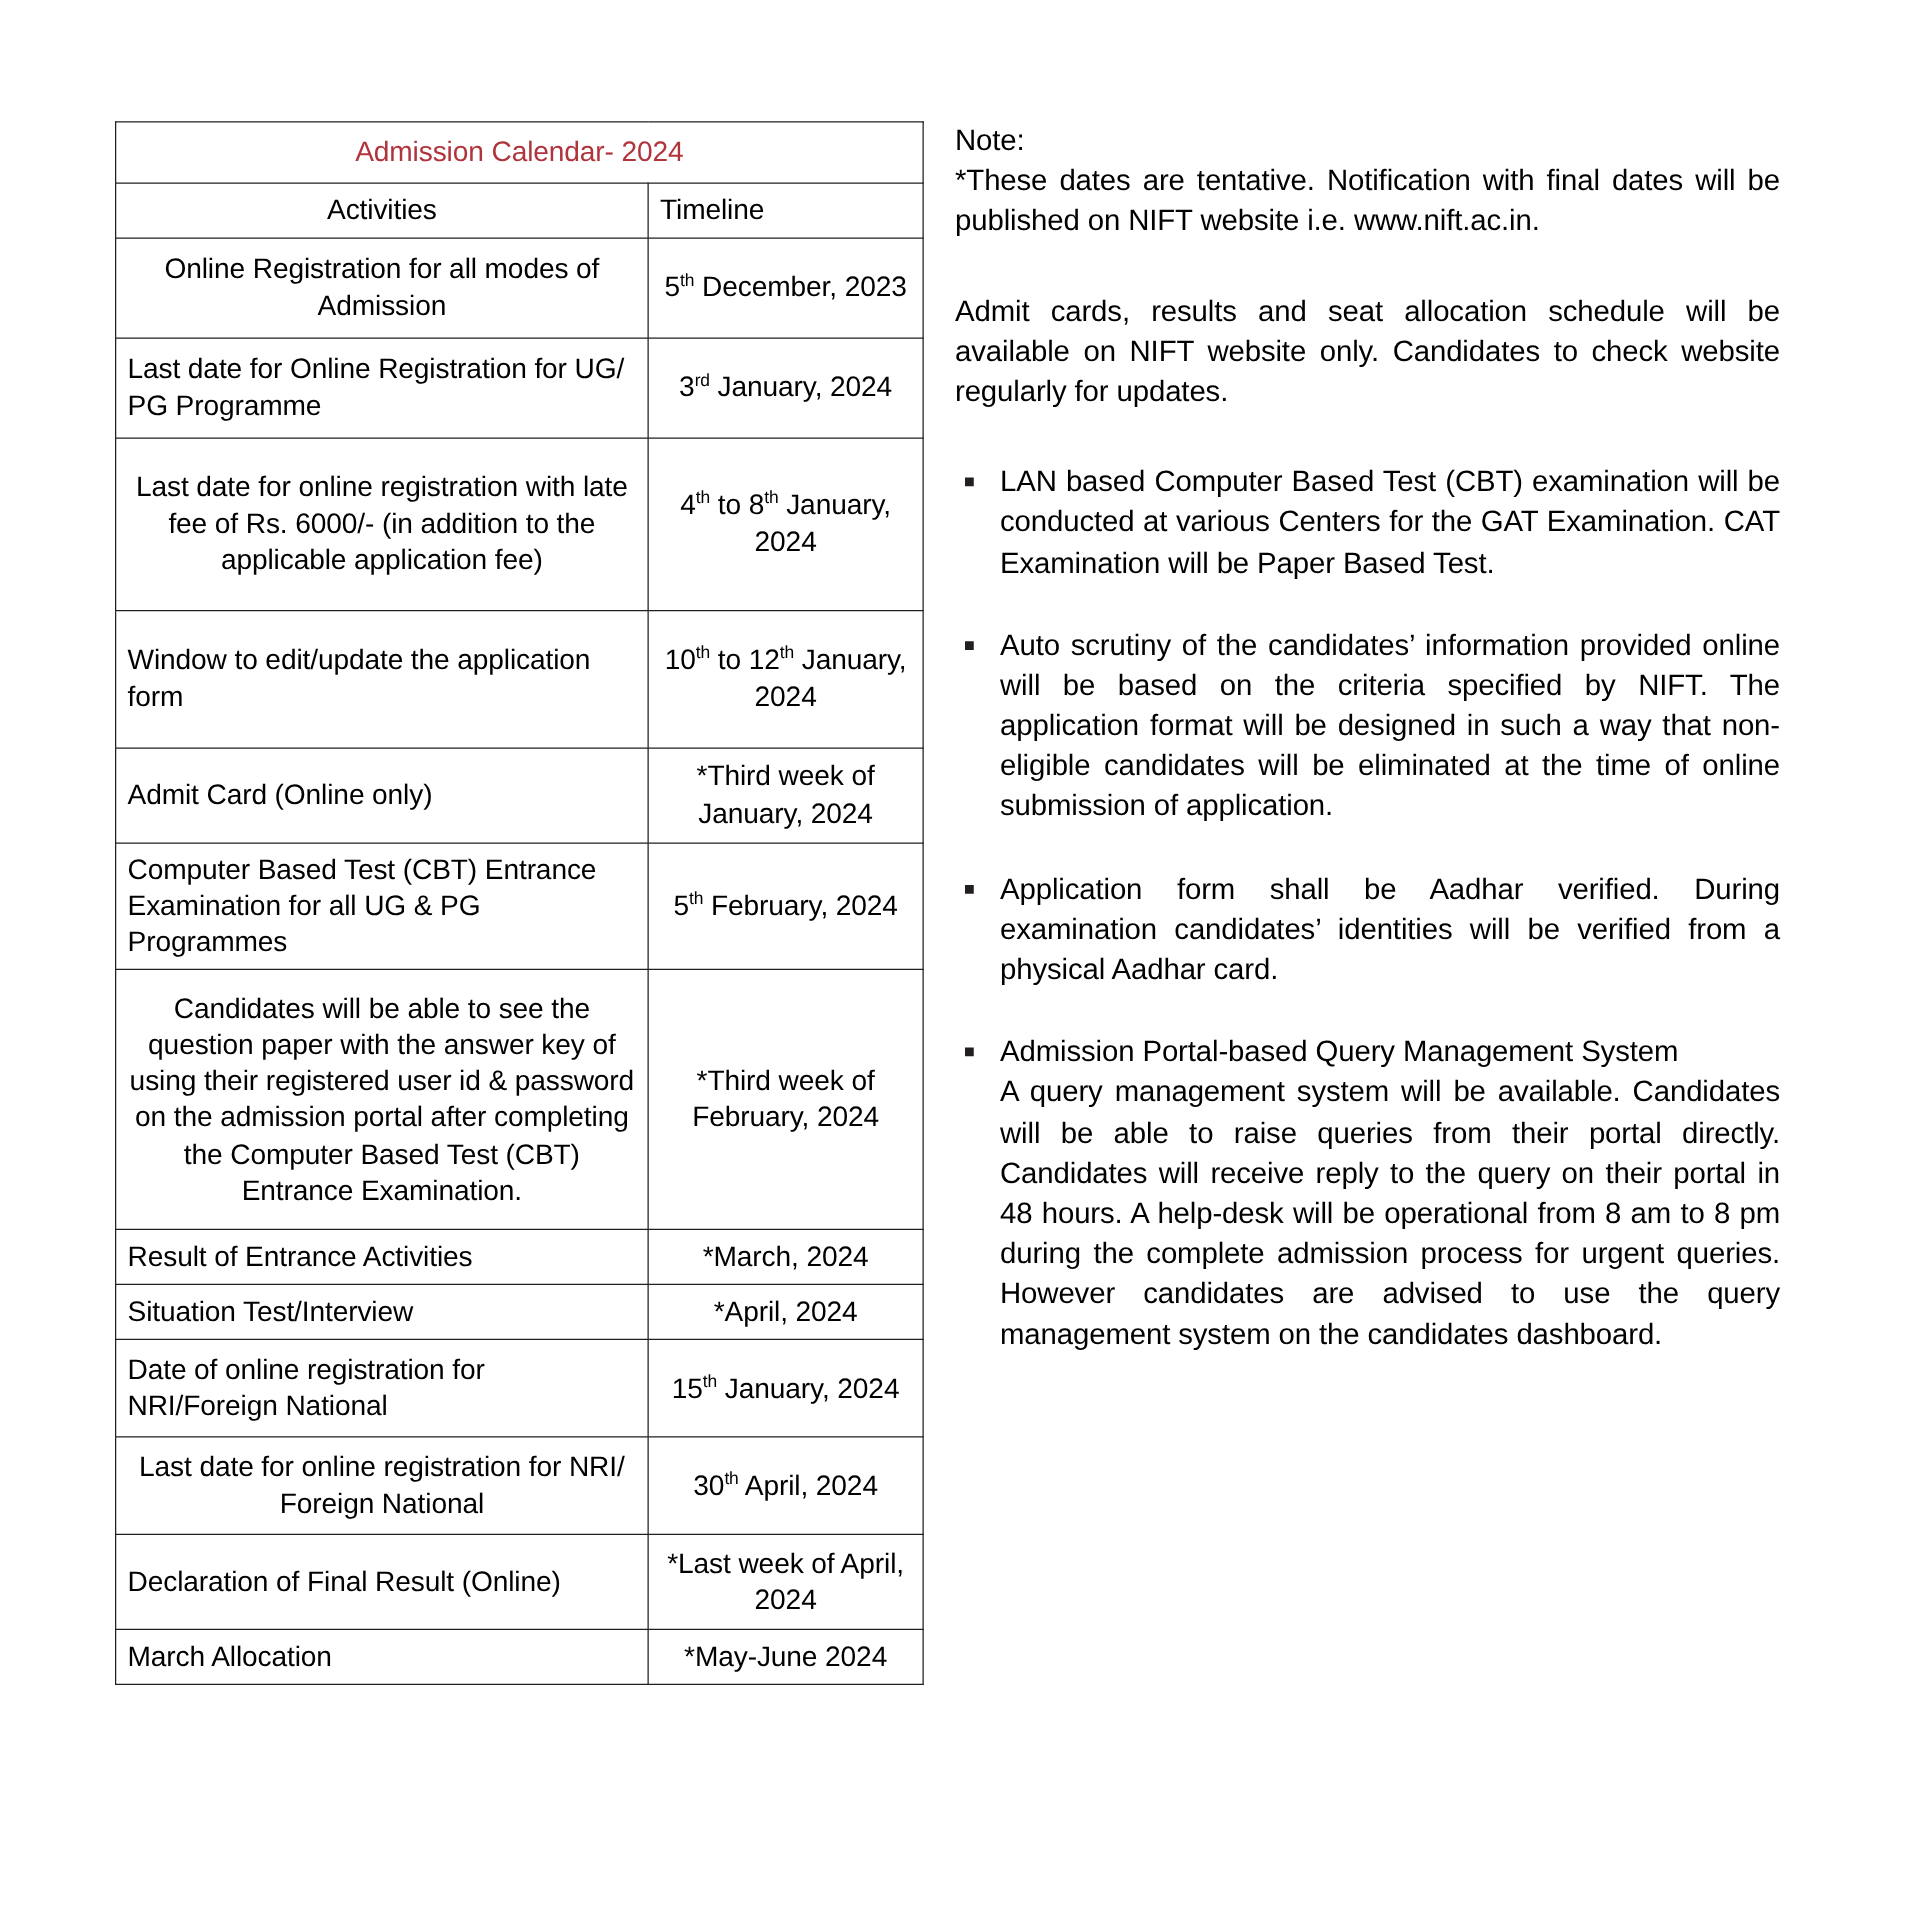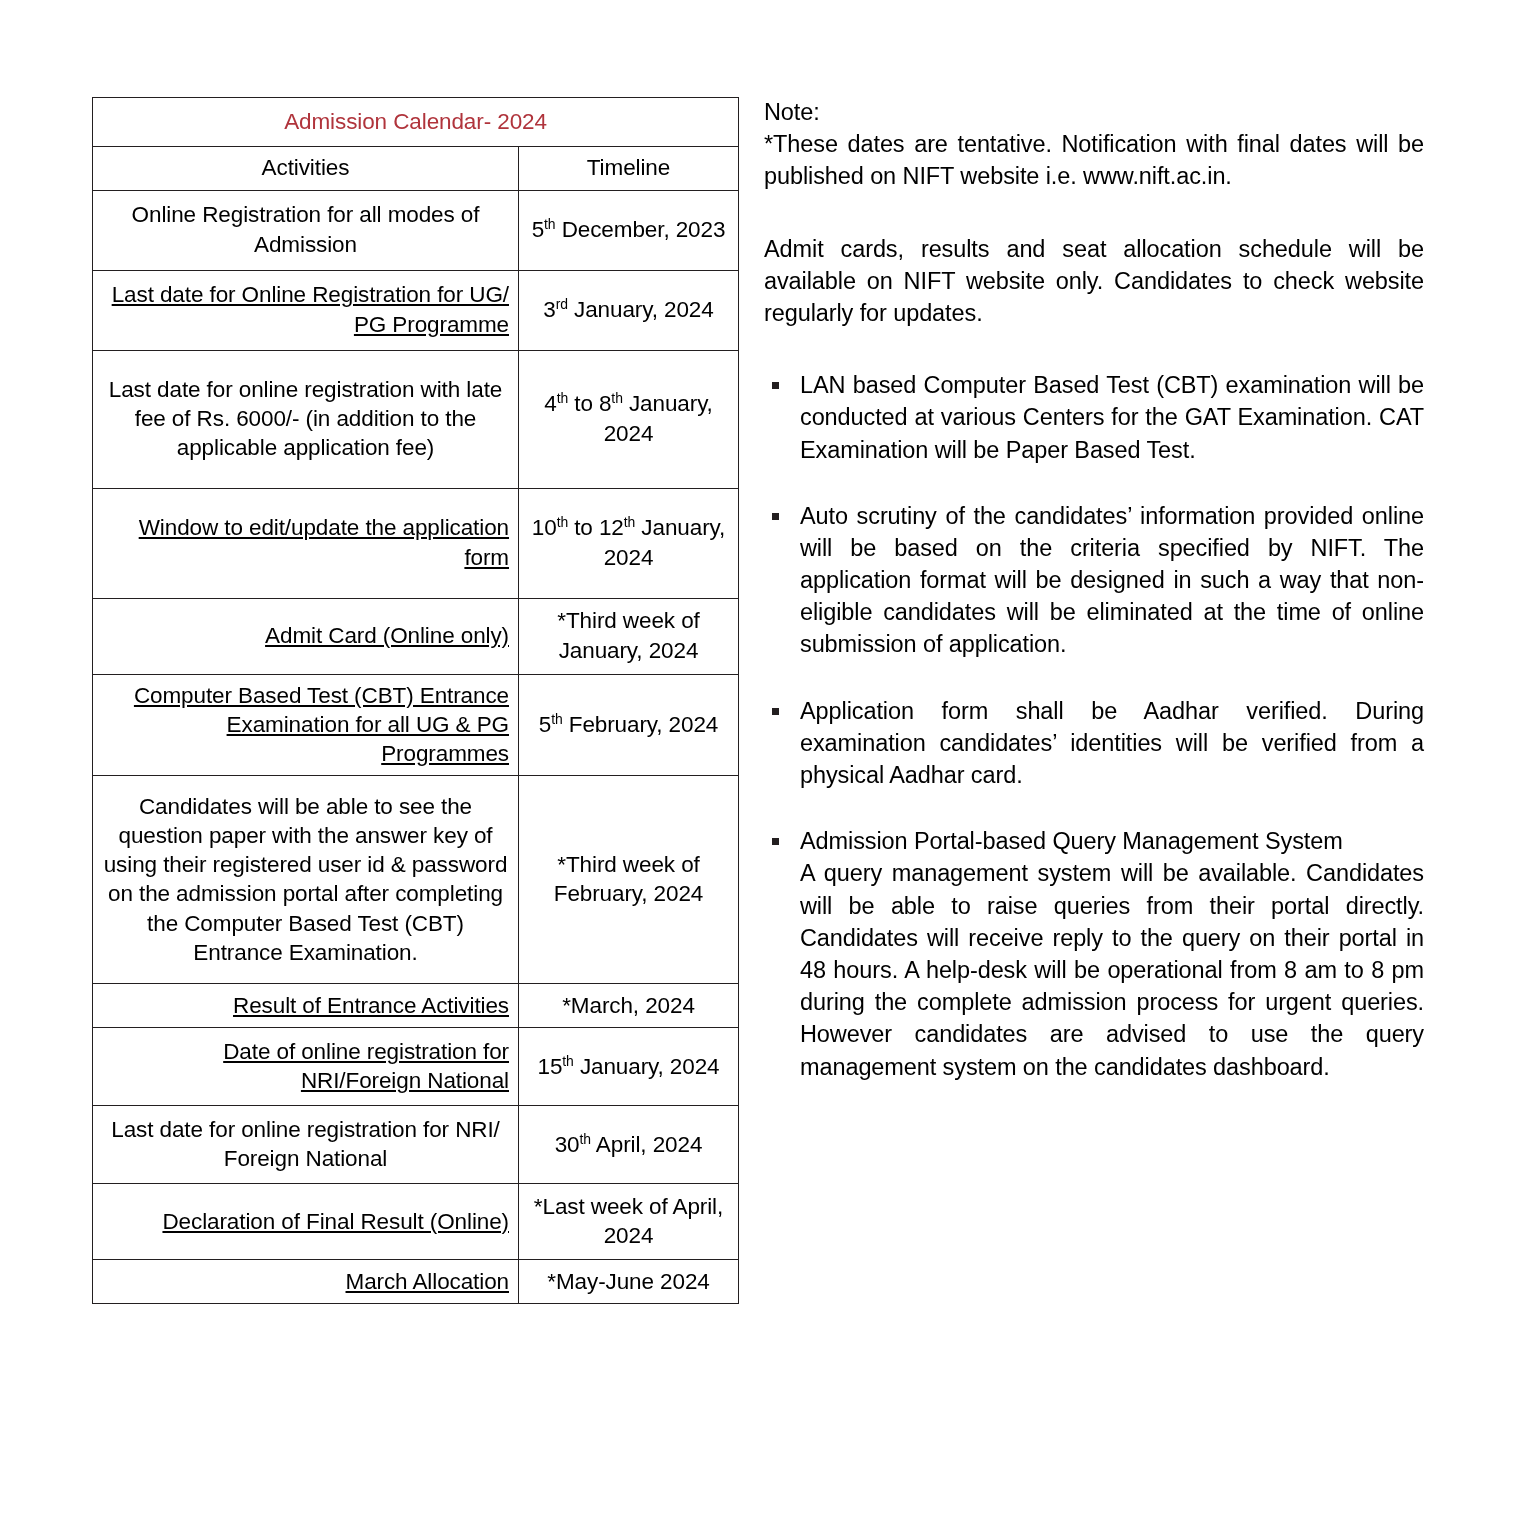--- a/index.html
+++ b/index.html
@@ -56,30 +56,29 @@
     text-align: center;
     color: #b0343c;
     font-size: 24px;
     padding: 9px 6px 10px 6px !important;
     letter-spacing: -0.2px;
   }
   .hdr-cell {
     text-align: left;
   }
   .hdr-cell.timeline {
-    text-align: center;
+    text-align: left;
   }
   .activity-cell {
     text-align: justify;
     text-justify: inter-word;
     hyphens: none;
   }
   .activity-cell.nojust {
-    text-align: right;
-    text-decoration: underline;
+    text-align: left;
   }
   .timeline-cell {
     text-align: center;
     font-size: 22px;
   }
   sup {
     font-size: 0.62em;
     vertical-align: super;
     line-height: 0;
   }
@@ -201,20 +200,24 @@
         <tr class="h-huge">
           <td class="activity-cell">Candidates will be able to see the question paper with the answer key of using their registered user id &amp; password on the admission portal after completing the Computer Based Test (CBT) Entrance Examination.</td>
           <td class="timeline-cell">*Third week of February, 2024</td>
         </tr>
 
         <tr class="h-small">
           <td class="activity-cell nojust">Result of Entrance Activities</td>
           <td class="timeline-cell">*March, 2024</td>
         </tr>
 
+        <tr class="h-small">
+          <td class="activity-cell nojust">Situation Test/Interview</td>
+          <td class="timeline-cell">*April, 2024</td>
+        </tr>
 
         <tr class="h-med">
           <td class="activity-cell nojust">Date of online registration for NRI/Foreign National</td>
           <td class="timeline-cell"><span>15</span><sup>th</sup><span> January, 2024</span></td>
         </tr>
 
         <tr class="h-med">
           <td class="activity-cell">Last date for online registration for NRI/ Foreign National</td>
           <td class="timeline-cell"><span>30</span><sup>th</sup><span> April, 2024</span></td>
         </tr>

